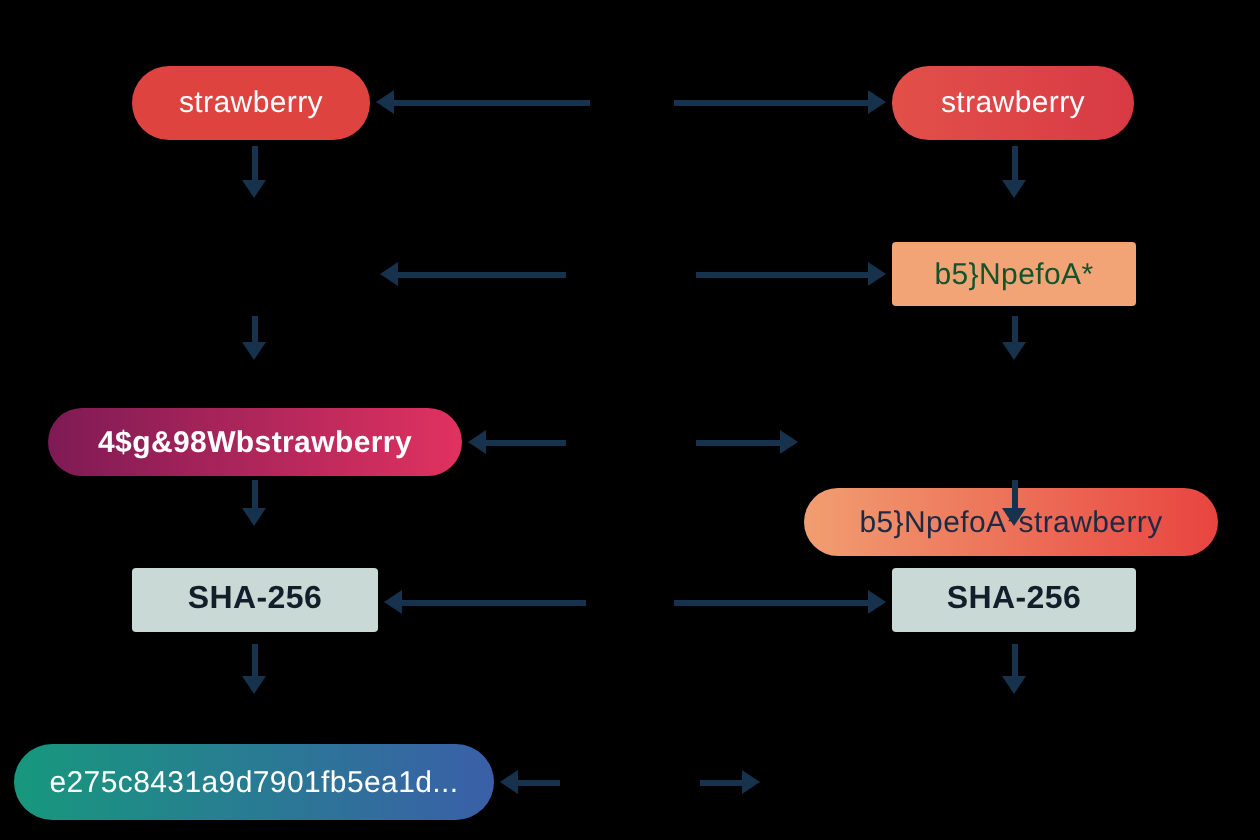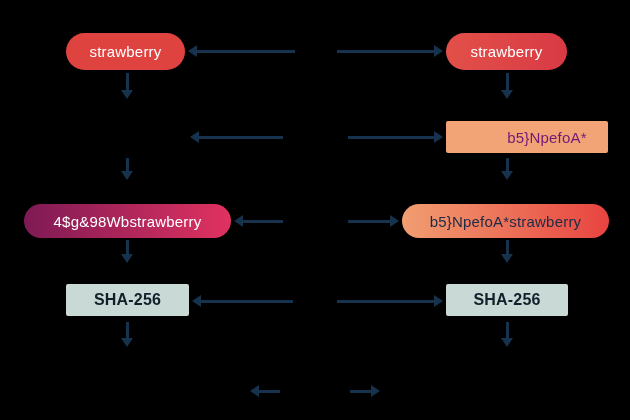--- a/index.html
+++ b/index.html
@@ -10,23 +10,23 @@
   }
   .node{
     position:absolute;display:flex;align-items:center;justify-content:center;
     font-size:15px;font-weight:500;letter-spacing:.2px;white-space:nowrap;
   }
   .pill{border-radius:19px;}
   .box{border-radius:2px;}
   .solid-red{background:#de4340;color:#fff;}
   .grad-red{background:linear-gradient(90deg,#e25049,#d83a44);color:#fff;}
   .plum{background:#7f1a57;color:#fff;}
-  .peach{background:#f2a476;color:#701a75;padding-left:40px;}
-  .grad-plum-pink{background:linear-gradient(90deg,#7e1a55,#e03260);color:#fff;}
-  .grad-peach-red{background:linear-gradient(90deg,#f19e71,#e84440);color:#1c2b45;}
+  .peach{background:#f2a476;color:#14532d;}
+  .grad-plum-pink{background:linear-gradient(90deg,#7e1a55,#e03260);color:#fff;font-weight:bold;}
+  .grad-peach-red{background:linear-gradient(90deg,#f19e71,#e84440);color:#1c2b45;margin-top:40px;}
   .mint{background:#c9d9d6;color:#121f2b;font-weight:600;font-size:16px;}
   .grad-teal-blue{background:linear-gradient(90deg,#17987d,#3a5fa8);color:#fff;}
   .grad-peach-plum{background:linear-gradient(90deg,#eda079,#7e1e5a);color:#fff;}
 
   .hline{position:absolute;height:3px;background:#16324d;}
   .vline{position:absolute;width:3px;background:#16324d;}
   .ahead{position:absolute;width:0;height:0;}
   .ahead.left{border-top:6px solid transparent;border-bottom:6px solid transparent;border-right:9px solid #16324d;}
   .ahead.right{border-top:6px solid transparent;border-bottom:6px solid transparent;border-left:9px solid #16324d;}
   .ahead.down{border-left:6px solid transparent;border-right:6px solid transparent;border-top:9px solid #16324d;}
@@ -34,20 +34,21 @@
 </style>
 </head>
 <body>
 
 <div class="stage">
 
   
   <div class="node pill solid-red" style="left:66px;top:33px;width:119px;height:37px">strawberry</div>
   <div class="node pill grad-plum-pink" style="left:24px;top:204px;width:207px;height:34px">4$g&amp;98Wbstrawberry</div>
   <div class="node box mint" style="left:66px;top:284px;width:123px;height:32px">SHA-256</div>
+  <div class="node pill grad-teal-blue" style="left:7px;top:372px;width:240px;height:38px">e275c8431a9d7901fb5ea1d...</div>
 
   
   <div class="node pill grad-red" style="left:446px;top:33px;width:121px;height:37px">strawberry</div>
   <div class="node box peach" style="left:446px;top:121px;width:122px;height:32px">b5}NpefoA*</div>
   <div class="node pill grad-peach-red" style="left:402px;top:204px;width:207px;height:34px">b5}NpefoA*strawberry</div>
   <div class="node box mint" style="left:446px;top:284px;width:122px;height:32px">SHA-256</div>
 
   
   <div class="arrow">
     <div class="vline" style="left:125.5px;top:73px;height:17px"></div>

